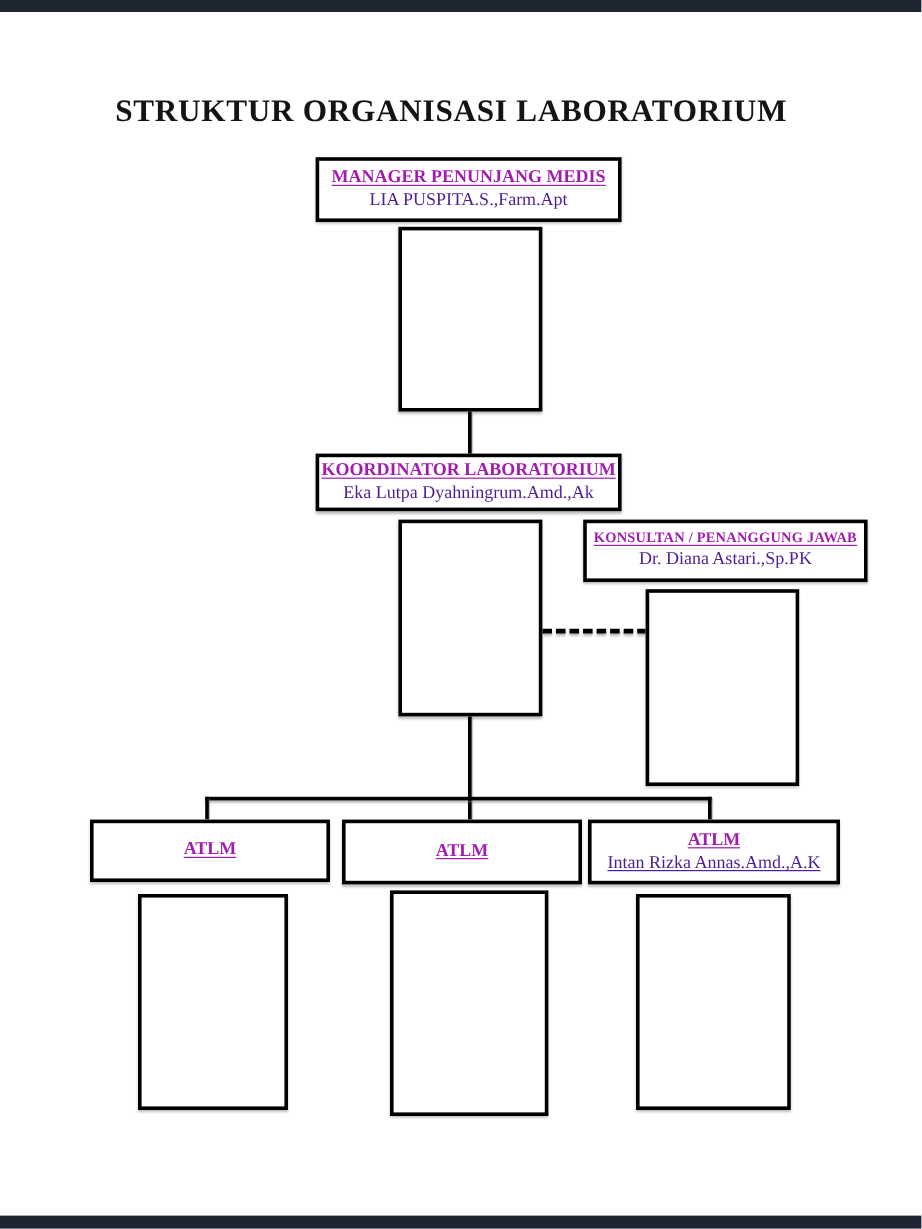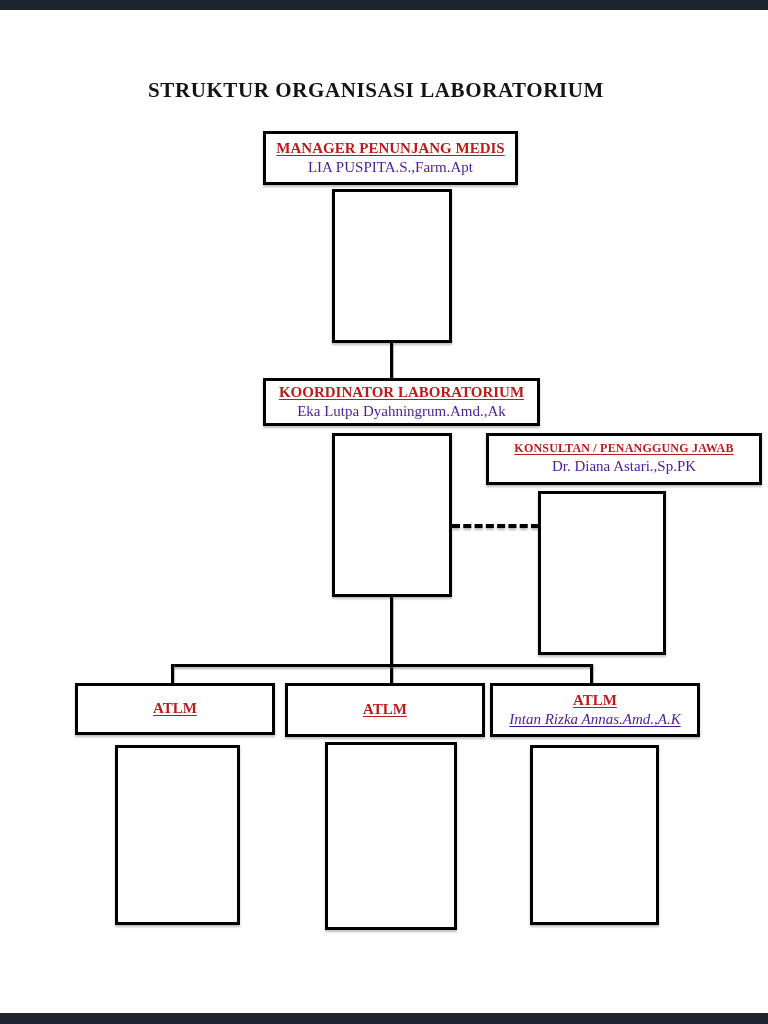--- a/index.html
+++ b/index.html
@@ -14,21 +14,21 @@
     position: absolute; left: 0; width: 768px;
     background: #1f2530;
   }
   .letterbox.top { top: 0; height: 10px; }
   .letterbox.bottom { top: 1013px; height: 11px; }
 
   .page-title {
     position: absolute;
     left: 0; right: 16px; top: 78px;
     text-align: center;
-    font-size: 21px;
+    font-size: 26px;
     font-weight: bold;
     letter-spacing: 0.6px;
     color: #141414;
   }
 
   .org-box {
     position: absolute;
     box-sizing: border-box;
     border: 3px solid #000;
     background: #fff;
@@ -37,35 +37,34 @@
     align-items: center;
     justify-content: center;
     text-align: center;
     box-shadow: 0 2px 2px rgba(110,110,110,0.45);
   }
   .role {
     font-weight: bold;
     font-size: 15px;
     text-decoration: underline;
     text-underline-offset: 2px;
-    color: #b91c1c;
+    color: #a21caf;
     line-height: 1.3;
     white-space: nowrap;
   }
   .role.small { font-size: 12px; letter-spacing: 0.2px; }
   .person {
     font-size: 15px;
     color: #4c1d95;
     line-height: 1.3;
     white-space: nowrap;
   }
   .person.underlined {
     text-decoration: underline;
     text-underline-offset: 2px;
-    font-style: italic;
   }
 
   .photo-box {
     position: absolute;
     box-sizing: border-box;
     border: 3px solid #000;
     background: #fff;
     box-shadow: 0 2px 2px rgba(110,110,110,0.45);
   }
 
@@ -85,22 +84,22 @@
     position: absolute;
     height: 0;
     border-top: 4px dashed #000;
     filter: drop-shadow(0 2px 1px rgba(110,110,110,0.5));
   }
 
   
   #manager-box     { left: 263px; top: 131px; width: 255px; height: 54px; }
   #photo-manager   { left: 332px; top: 189px; width: 120px; height: 154px; }
   #vline-mgr-koor  { left: 390px; top: 343px; height: 36px; }
-  #koordinator-box { left: 263px; top: 378px; width: 277px; height: 48px; }
-  #konsultan-box   { left: 486px; top: 433px; width: 276px; height: 52px; justify-content: center; }
+  #koordinator-box { left: 263px; top: 378px; width: 255px; height: 48px; }
+  #konsultan-box   { left: 486px; top: 433px; width: 237px; height: 52px; justify-content: center; }
   #photo-koor      { left: 332px; top: 433px; width: 120px; height: 164px; }
   #dash-koor-kons  { left: 452px; top: 524px; width: 87px; }
   #photo-konsultan { left: 538px; top: 491px; width: 128px; height: 164px; }
   #vline-koor-down { left: 390px; top: 597px; height: 86px; }
   #hline-branch    { left: 171px; top: 664px; width: 422px; }
   #drop-left       { left: 171px; top: 664px; height: 19px; }
   #drop-right      { left: 590px; top: 664px; height: 19px; }
   #atlm1-box       { left: 75px;  top: 683px; width: 200px; height: 52px; }
   #atlm2-box       { left: 285px; top: 683px; width: 200px; height: 54px; }
   #atlm3-box       { left: 490px; top: 683px; width: 210px; height: 54px; }

